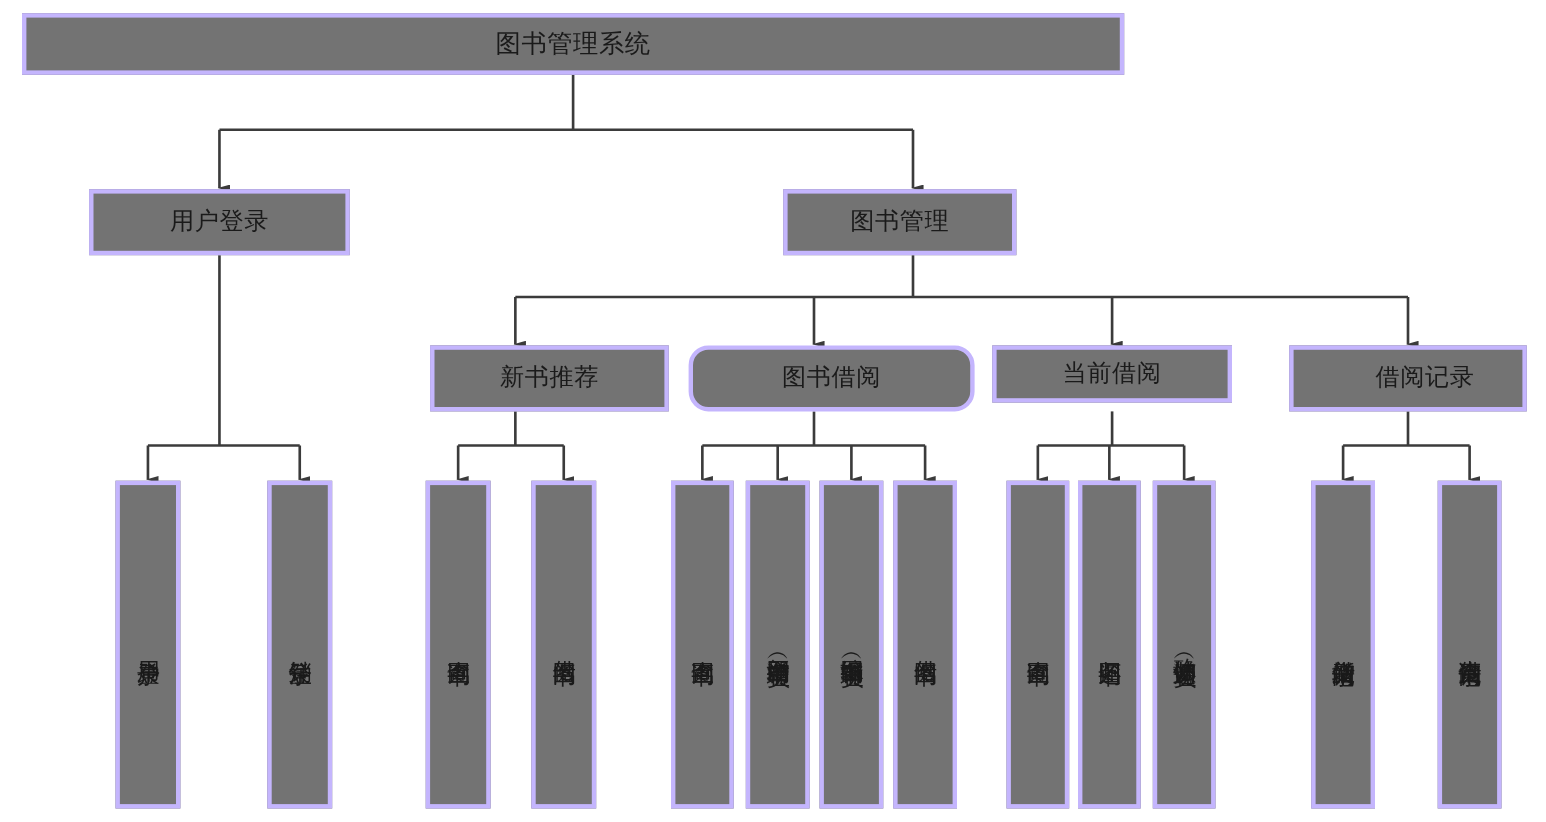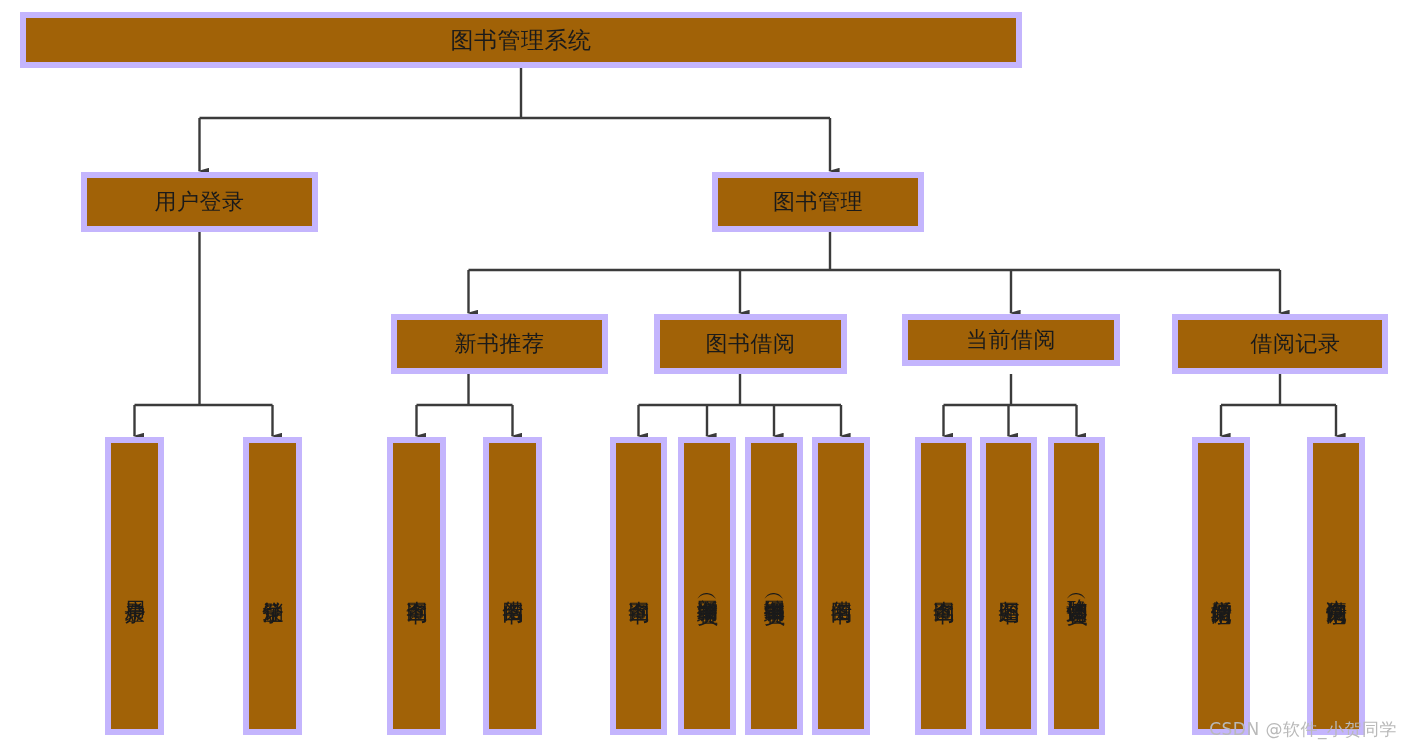--- a/index.html
+++ b/index.html
@@ -25,22 +25,22 @@
     position: absolute;
     left: 0;
     top: 0;
     width: 1405px;
     height: 747px;
     display: block;
   }
   .node-box {
     position: absolute;
     box-sizing: border-box;
-    background: #a16207;
-    border: 6px solid #c4b5fd;
+    background: #737373;
+    border: 4px solid #c4b5fd;
     display: flex;
     align-items: center;
     justify-content: center;
     overflow: hidden;
   }
   .node-label {
     font-size: 22px;
     color: #1a1a1a;
     line-height: 1.15;
     letter-spacing: 0.5px;
@@ -118,21 +118,21 @@
       </div>
       <div class="node-box" style="left: 81px; top: 172px; width: 237px; height: 60px;">
         <span class="node-label">用户登录</span>
       </div>
       <div class="node-box" style="left: 712px; top: 172px; width: 212px; height: 60px;">
         <span class="node-label">图书管理</span>
       </div>
       <div class="node-box" style="left: 360px; top: 314px; width: 217px; height: 60px; margin-left: 31px;">
         <span class="node-label">新书推荐</span>
       </div>
-      <div class="node-box" style="left: 654px; top: 314px; width: 193px; height: 60px;">
+      <div class="node-box" style="left: 626px; top: 314px; width: 260px; height: 60px; border-radius: 18px;">
         <span class="node-label">图书借阅</span>
       </div>
       <div class="node-box" style="left: 902px; top: 314px; width: 218px; height: 52px;">
         <span class="node-label">当前借阅</span>
       </div>
       <div class="node-box" style="left: 1172px; top: 314px; width: 216px; height: 60px; padding-left: 31px;">
         <span class="node-label">借阅记录</span>
       </div>
       <div class="node-box vertical" style="left: 105px; top: 437px; width: 59px; height: 298px;">
         <span class="node-label">用户登录</span>
@@ -167,14 +167,13 @@
       <div class="node-box vertical" style="left: 1048px; top: 437px; width: 57px; height: 298px;">
         <span class="node-label">确认归还（管理员）</span>
       </div>
       <div class="node-box vertical" style="left: 1192px; top: 437px; width: 58px; height: 298px;">
         <span class="node-label">新增借阅记录</span>
       </div>
       <div class="node-box vertical" style="left: 1307px; top: 437px; width: 58px; height: 298px;">
         <span class="node-label">查询借阅记录</span>
       </div>
     </div>
-  <div class="watermark">CSDN @软件_小贺同学</div>
 </div>
 
 </body></html>

